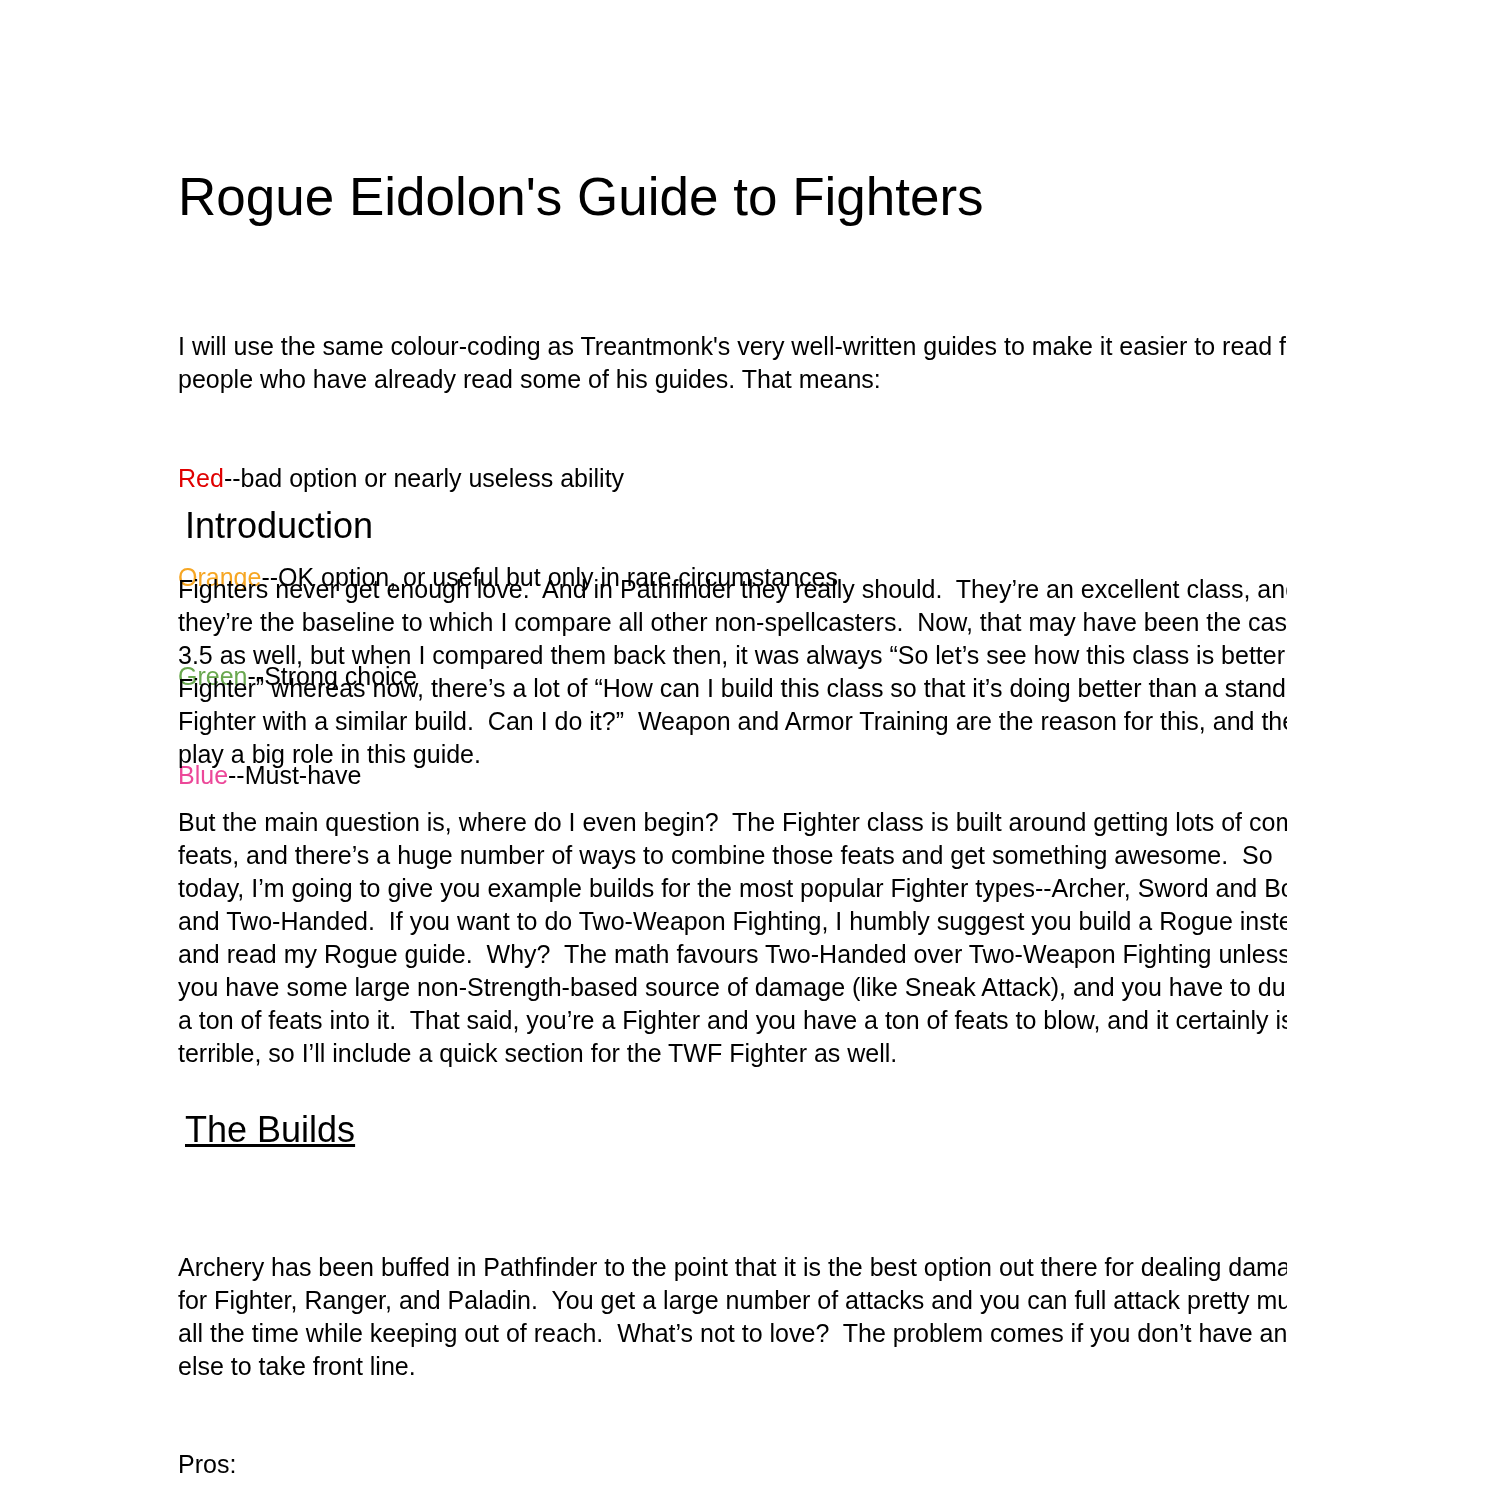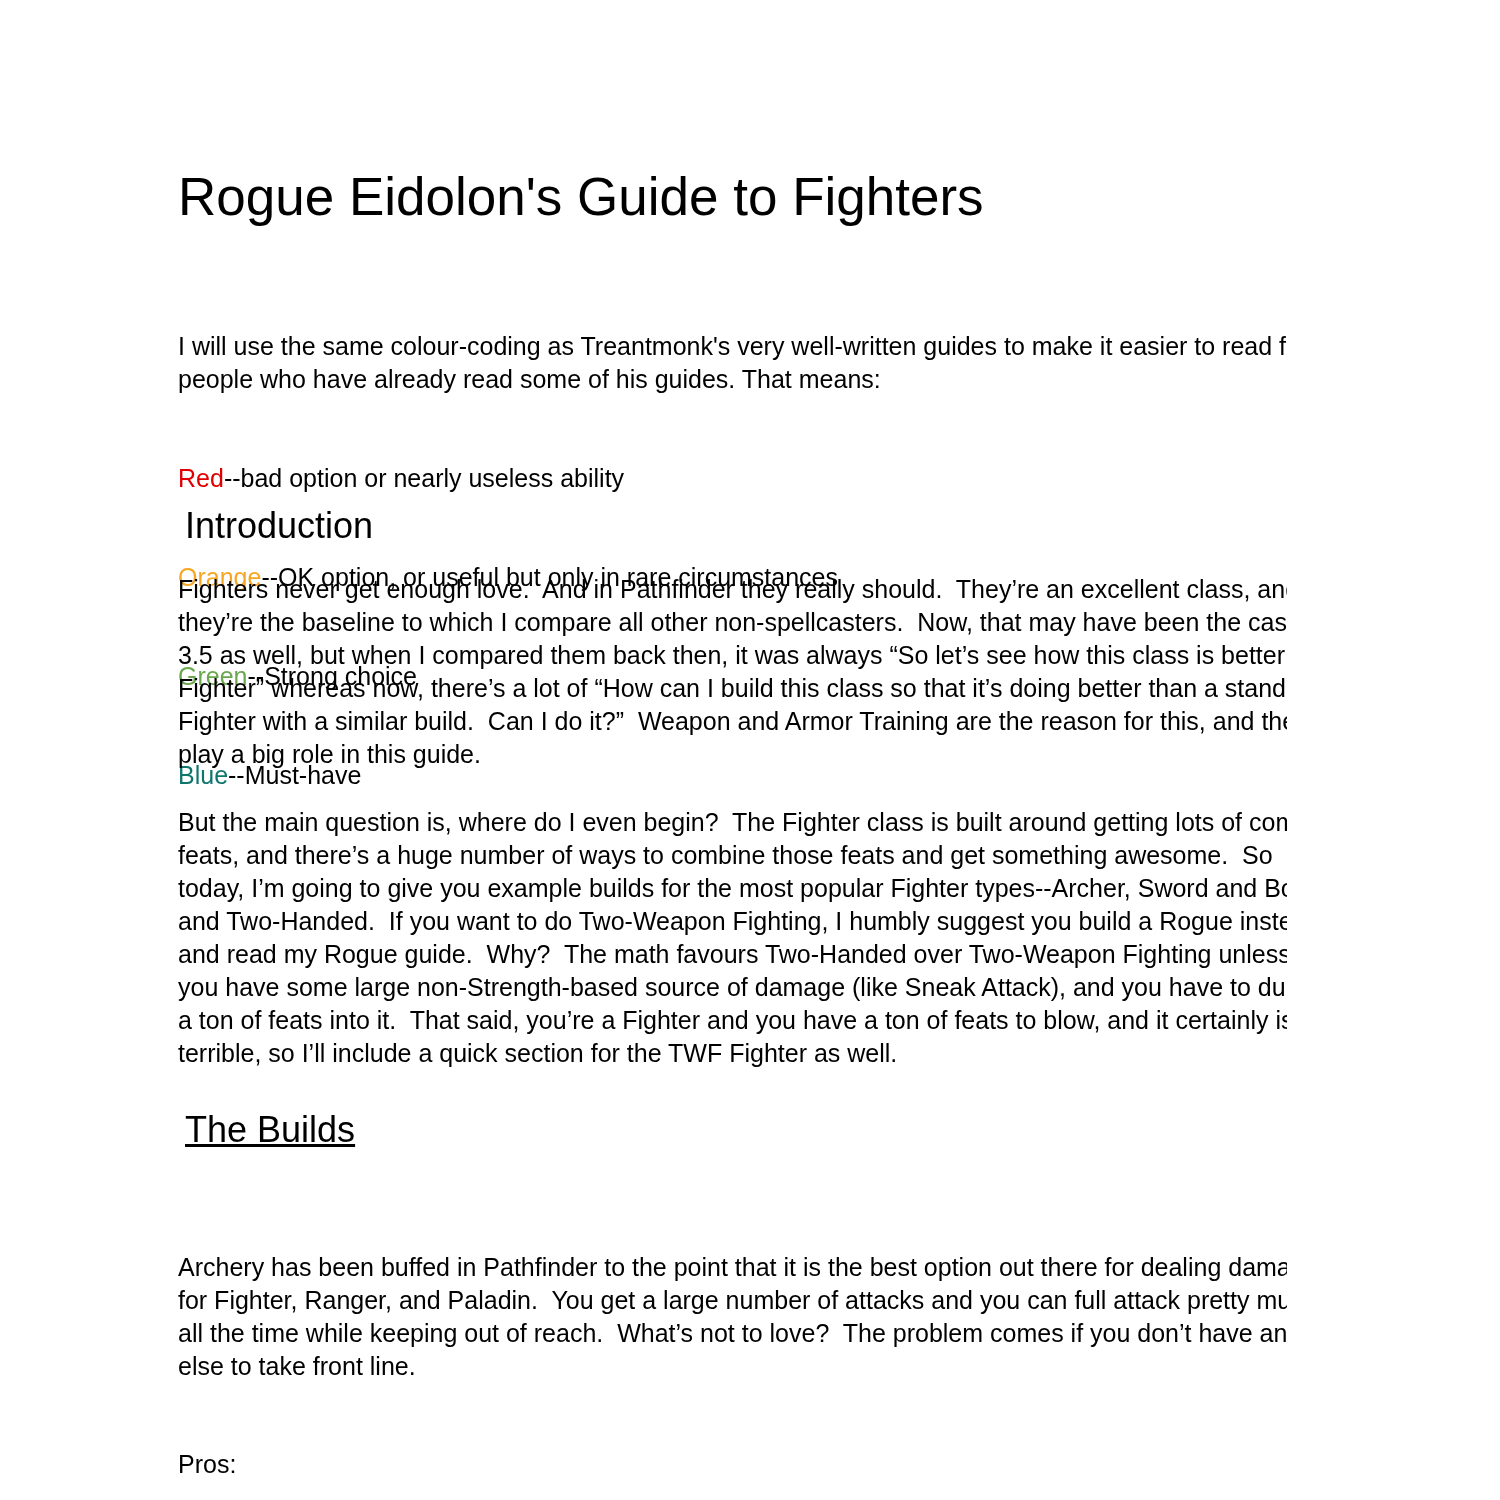--- a/index.html
+++ b/index.html
@@ -56,21 +56,21 @@
 <div class="page">
 
   <h1 class="abs doc-title">Rogue Eidolon's Guide to Fighters</h1>
 
   <div class="abs body-text b-legend">
     <div>I will use the same colour-coding as Treantmonk's very well-written guides to make it easier to read for
 people who have already read some of his guides. That means:</div>
     <div class="legend-line"><span style="color: rgb(224, 0, 0);">Red</span><span>--bad option or nearly useless ability</span></div>
     <div class="legend-line"><span style="color: rgb(246, 166, 35);">Orange</span><span>--OK option, or useful but only in rare circumstances</span></div>
     <div class="legend-line"><span style="color: rgb(106, 168, 79); margin-top: 29px;">Green</span><span>--Strong choice</span></div>
-    <div class="legend-line"><span style="color: #0f766e;">Blue</span><span>--Must-have</span></div>
+    <div class="legend-line"><span style="color: #ec4899;">Blue</span><span>--Must-have</span></div>
   </div>
 
   <h2 class="abs section-heading h-introduction">Introduction</h2>
 
   <div class="abs body-text b-para1">Fighters never get enough love.  And in Pathfinder they really should.  They’re an excellent class, and
 they’re the baseline to which I compare all other non-spellcasters.  Now, that may have been the case in
 3.5 as well, but when I compared them back then, it was always “So let’s see how this class is better than
 Fighter” whereas now, there’s a lot of “How can I build this class so that it’s doing better than a standard
 Fighter with a similar build.  Can I do it?”  Weapon and Armor Training are the reason for this, and they
 play a big role in this guide.</div>

